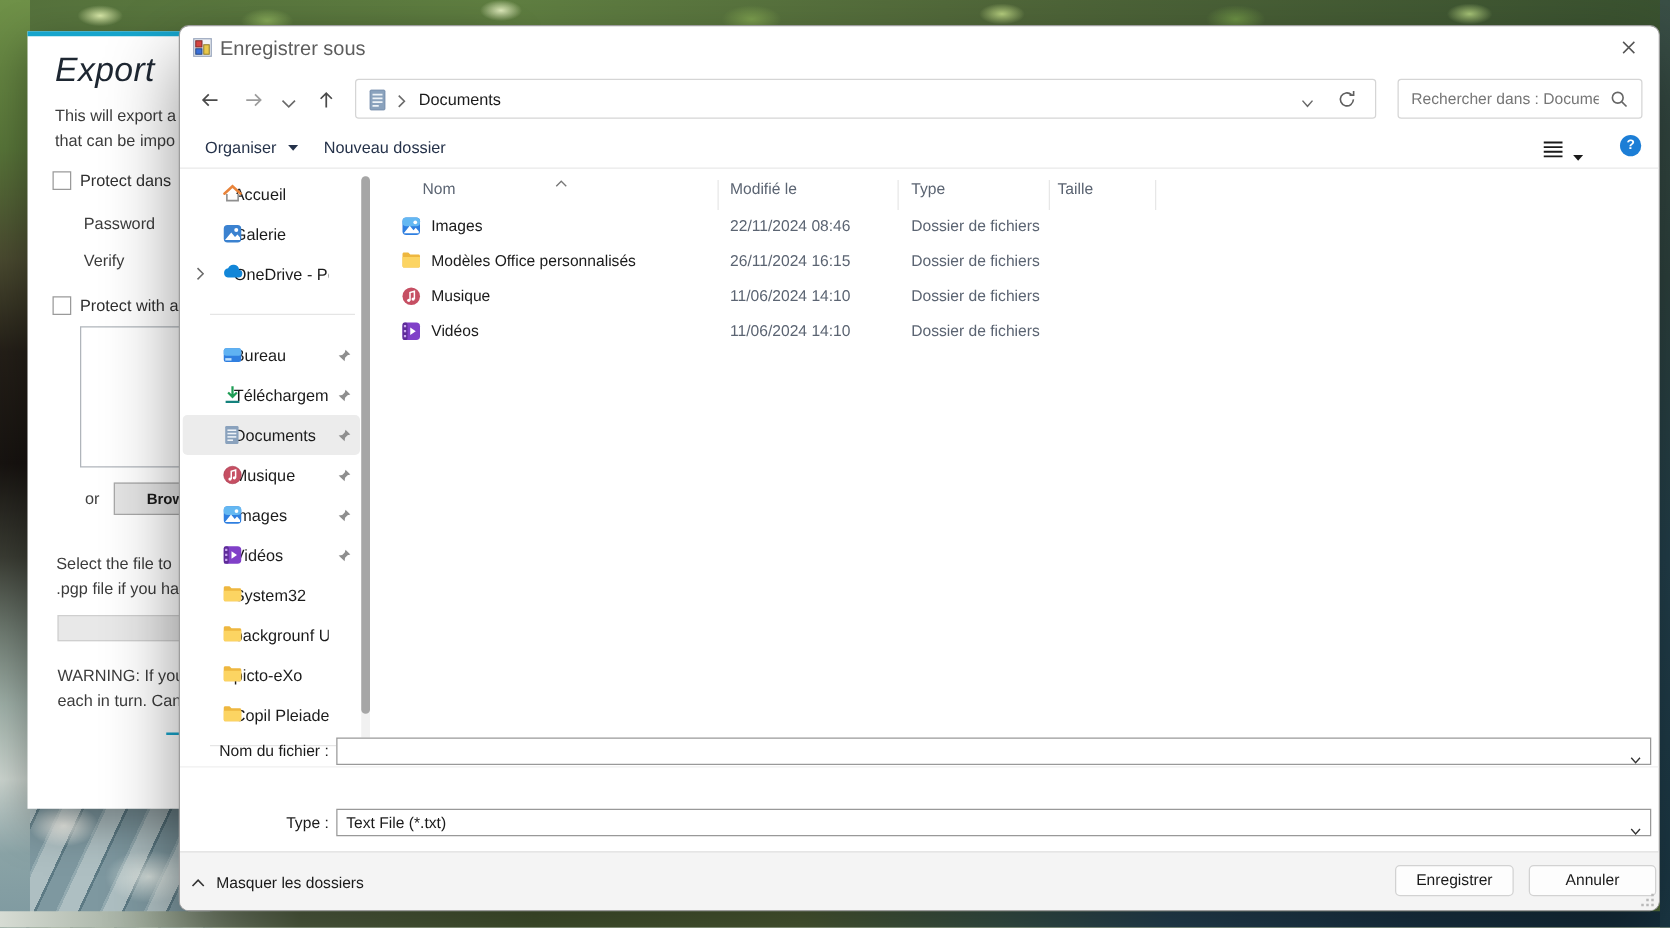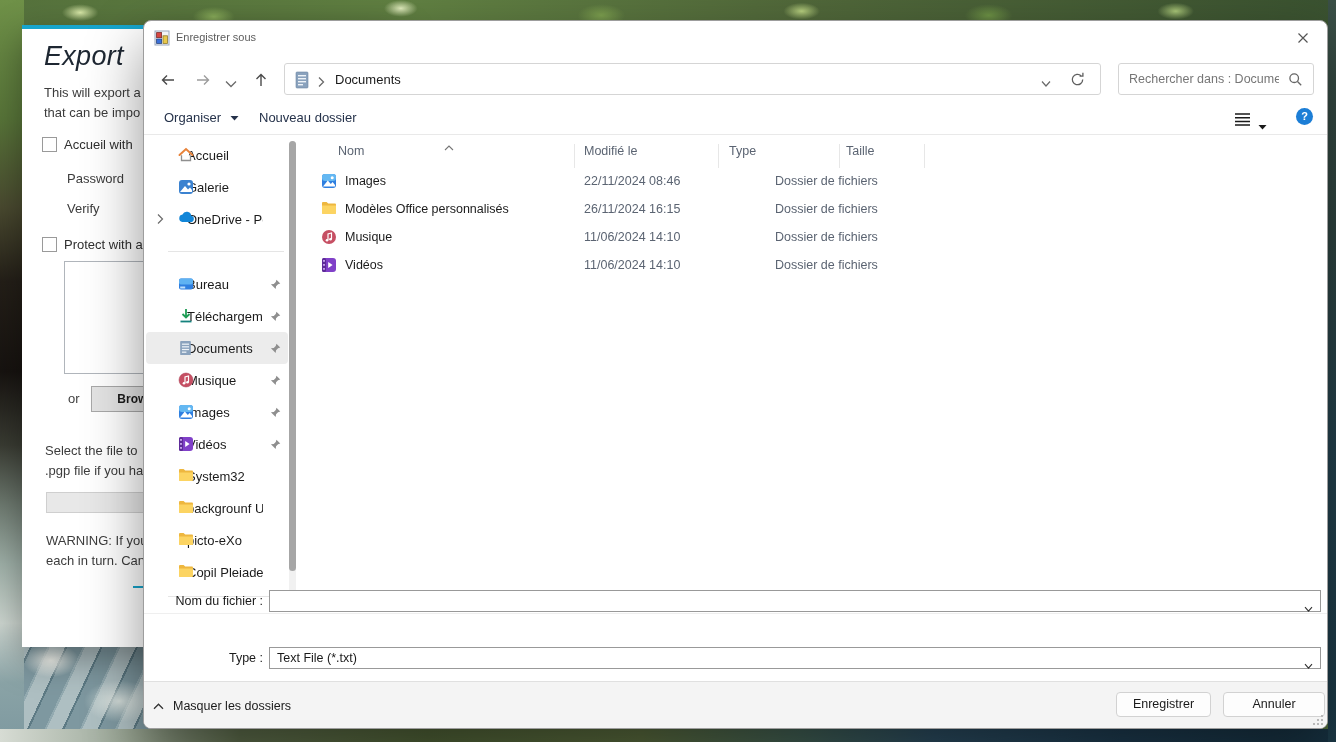--- a/index.html
+++ b/index.html
@@ -57,21 +57,21 @@
     background:#e8e8e8; border:1px solid #cfcfcf; }
   .ex-accent { position:absolute; left:111px; top:557px; width:260px; height:2px; background:#17a5cc; }
 
   
   .dialog { position:absolute; z-index:2; left:143px; top:20px; width:1185px; height:709px;
     background:#fff; border:1px solid #9d9d9d; border-radius:8px;
     box-shadow:0 24px 58px rgba(0,0,0,.42); overflow:hidden; }
 
   .titlebar { position:absolute; left:0; top:0; right:0; height:36px; }
   .title-icon { position:absolute; left:10px; top:9px; }
-  .title-text { position:absolute; left:32px; top:10px; font-size:11px; color:#5d5d5d; }
+  .title-text { position:absolute; left:32px; top:10px; font-size:16px; color:#5d5d5d; }
   .close-btn { position:absolute; right:14px; top:9px; width:18px; height:18px; cursor:default; }
 
   .navrow { position:absolute; left:0; top:36px; right:0; height:48px; }
   .nav-ic { position:absolute; top:13px; }
   .addrbar { position:absolute; left:140px; top:6px; width:817px; height:32px;
     border:1px solid #d5d5d5; border-radius:3px; background:#fff; }
   .addr-docicon { position:absolute; left:9px; top:7px; }
   .addr-chev { position:absolute; left:32px; top:10px; }
   .addr-text { position:absolute; left:50px; top:8px; font-size:13px; color:#1a1a1a; }
   .addr-drop { position:absolute; right:48px; top:11px; }
@@ -109,21 +109,21 @@
   .list-header { position:absolute; left:157px; top:120px; right:8px; height:24px;
     font-size:12.5px; color:#5b6472; }
   .list-header span { position:absolute; top:3px; }
   .h-name { left:37px; } .h-date { left:283px; } .h-type { left:428px; } .h-size { left:545px; }
   .vsep { position:absolute; top:0; width:1px; height:24px; background:#e7e7e7; }
   .rows { position:absolute; left:157px; top:146px; right:8px; }
   .frow { position:relative; height:28px; font-size:12.5px; cursor:default; }
   .frow .c-icon { position:absolute; left:20px; top:6px; }
   .frow .c-name { position:absolute; left:44px; top:7px; color:#1b1b1b; white-space:nowrap; }
   .frow .c-date { position:absolute; left:283px; top:7px; color:#5b6472; }
-  .frow .c-type { position:absolute; left:428px; top:7px; color:#5b6472;margin-left:46px; }
+  .frow .c-type { position:absolute; left:428px; top:7px; color:#5b6472; }
   .frow .c-size { position:absolute; left:545px; top:7px; color:#5b6472; }
 
   .body-sep { position:absolute; left:0; top:592px; right:0; height:1px; background:#efefef; }
 
   
   .fieldrow { position:absolute; left:0; right:0; height:22px; }
   .fieldrow .flabel { position:absolute; left:0; width:119px; text-align:right; font-size:12.5px;
     color:#1a1a1a; top:4px; white-space:nowrap; }
   .combo { position:absolute; left:125px; right:6px; top:0; height:22px; border:1px solid #999;
     background:#fff; }
@@ -153,21 +153,21 @@
 <div class="bg bg-left"></div>
 <div class="bg bg-bottom"></div>
 <div class="bg bg-right"></div>
 
 <div class="export-win">
   <h1>Export</h1>
   <div class="ex-line" style="top:56px;">This will export a</div>
   <div class="ex-line" style="top:76px;">that can be impo</div>
 
   <div class="ex-check" style="left:20px; top:108px;"></div>
-  <div class="ex-chklabel" style="left:42px; top:108px;">Accueil with</div>
+  <div class="ex-chklabel" style="left:42px; top:108px;">Protect dans</div>
   <div class="ex-sub" style="top:142px;">Password</div>
   <div class="ex-sub" style="top:172px;">Verify</div>
 
   <div class="ex-check" style="left:20px; top:208px;"></div>
   <div class="ex-chklabel" style="left:42px; top:208px;">Protect with a</div>
 
   <div class="ex-box"></div>
 
   <div class="ex-or">or</div>
   <div class="ex-browse">Browse</div>

